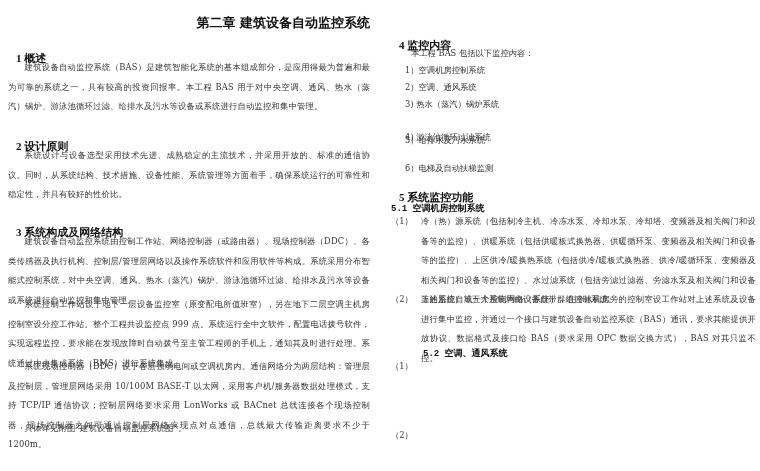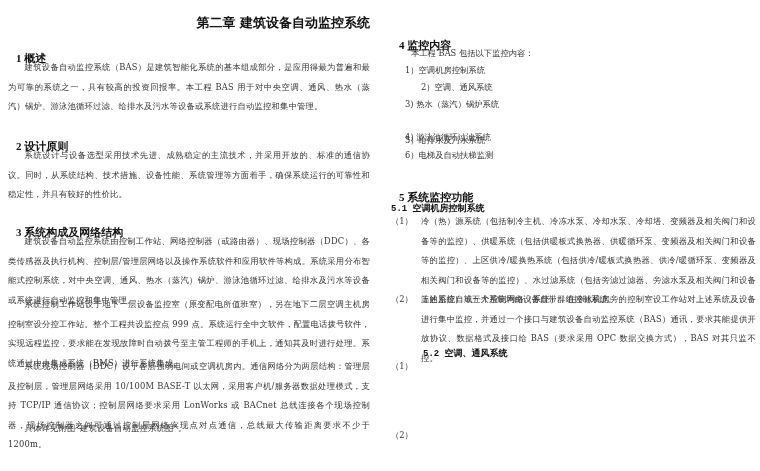--- a/index.html
+++ b/index.html
@@ -37,25 +37,25 @@
   <div class="para" style="top:232px; width:362px;">建筑设备自动监控系统由控制工作站、网络控制器（或路由器）、现场控制器（DDC）、各类传感器及执行机构、控制层/管理层网络以及操作系统软件和应用软件等构成。系统采用分布智能式控制系统，对中央空调、通风、热水（蒸汽）锅炉、游泳池循环过滤、给排水及污水等设备或系统进行自动监控和集中管理。</div>
   <div class="para" style="top:295px; width:362px;">系统控制工作站设于地下一层设备监控室（原变配电所值班室），另在地下二层空调主机房控制室设分控工作站。整个工程共设监控点 999 点。系统运行全中文软件，配置电话拨号软件，实现远程监控，要求能在发现故障时自动拨号至主管工程师的手机上，通知其及时进行处理。系统通过中央集成系统（BMS）进行系统集成。</div>
   <div class="para" style="top:357px; width:362px;">系统现场控制器（DDC）设于各层强弱电间或空调机房内。通信网络分为两层结构：管理层及控制层，管理层网络采用 10/100M BASE-T 以太网，采用客户机/服务器数据处理模式，支持 TCP/IP 通信协议；控制层网络要求采用 LonWorks 或 BACnet 总线连接各个现场控制器，现场控制器之间可通过控制层网络实现点对点通信，总线最大传输距离要求不少于 1200m。</div>
   <div class="para" style="top:419px; width:362px;">具体详见附图“建筑设备自动监控系统图”。</div>
 </div>
 
 <div class="col right">
   <h2 style="top:30px;">4  监控内容</h2>
   <div class="li" style="top:44px; left:20px;">本工程 BAS 包括以下监控内容：</div>
   <div class="li" style="top:61px; left:14px;">1）空调机房控制系统</div>
-  <div class="li" style="top:78px; left:30px;text-align:right;">2）空调、通风系统</div>
+  <div class="li" style="top:78px; left:14px;text-align:right;">2）空调、通风系统</div>
   <div class="li" style="top:95px; left:14px;">3) 热水（蒸汽）锅炉系统</div>
   <div class="li" style="top:112px; left:14px;margin-top:16px;">4) 游泳池循环过滤系统</div>
   <div class="li" style="top:131px; left:14px;">5）给排水及污水系统</div>
-  <div class="li" style="top:146px; left:14px;">6）电梯及自动扶梯监测</div>
+  <div class="li" style="top:159px; left:14px;">6）电梯及自动扶梯监测</div>
 
   <h2 style="top:182px;">5  系统监控功能</h2>
   <h3 style="top:202px;">5.1  空调机房控制系统</h3>
 
   <div class="item" style="top:212px; left:0; width:368px; height:80px;">
     <span class="num">（1）</span>
     <div class="body">冷（热）源系统（包括制冷主机、冷冻水泵、冷却水泵、冷却塔、变频器及相关阀门和设备等的监控）、供暖系统（包括供暖板式换热器、供暖循环泵、变频器及相关阀门和设备等的监控）、上区供冷/暖换热系统（包括供冷/暖板式换热器、供冷/暖循环泵、变频器及相关阀门和设备等的监控）、水过滤系统（包括旁滤过滤器、旁滤水泵及相关阀门和设备等的监控）等五大系统均由设备自带群组控制系统。</div>
   </div>
   <div class="item" style="top:290px; left:0; width:368px; height:60px;">
     <span class="num">（2）</span>

